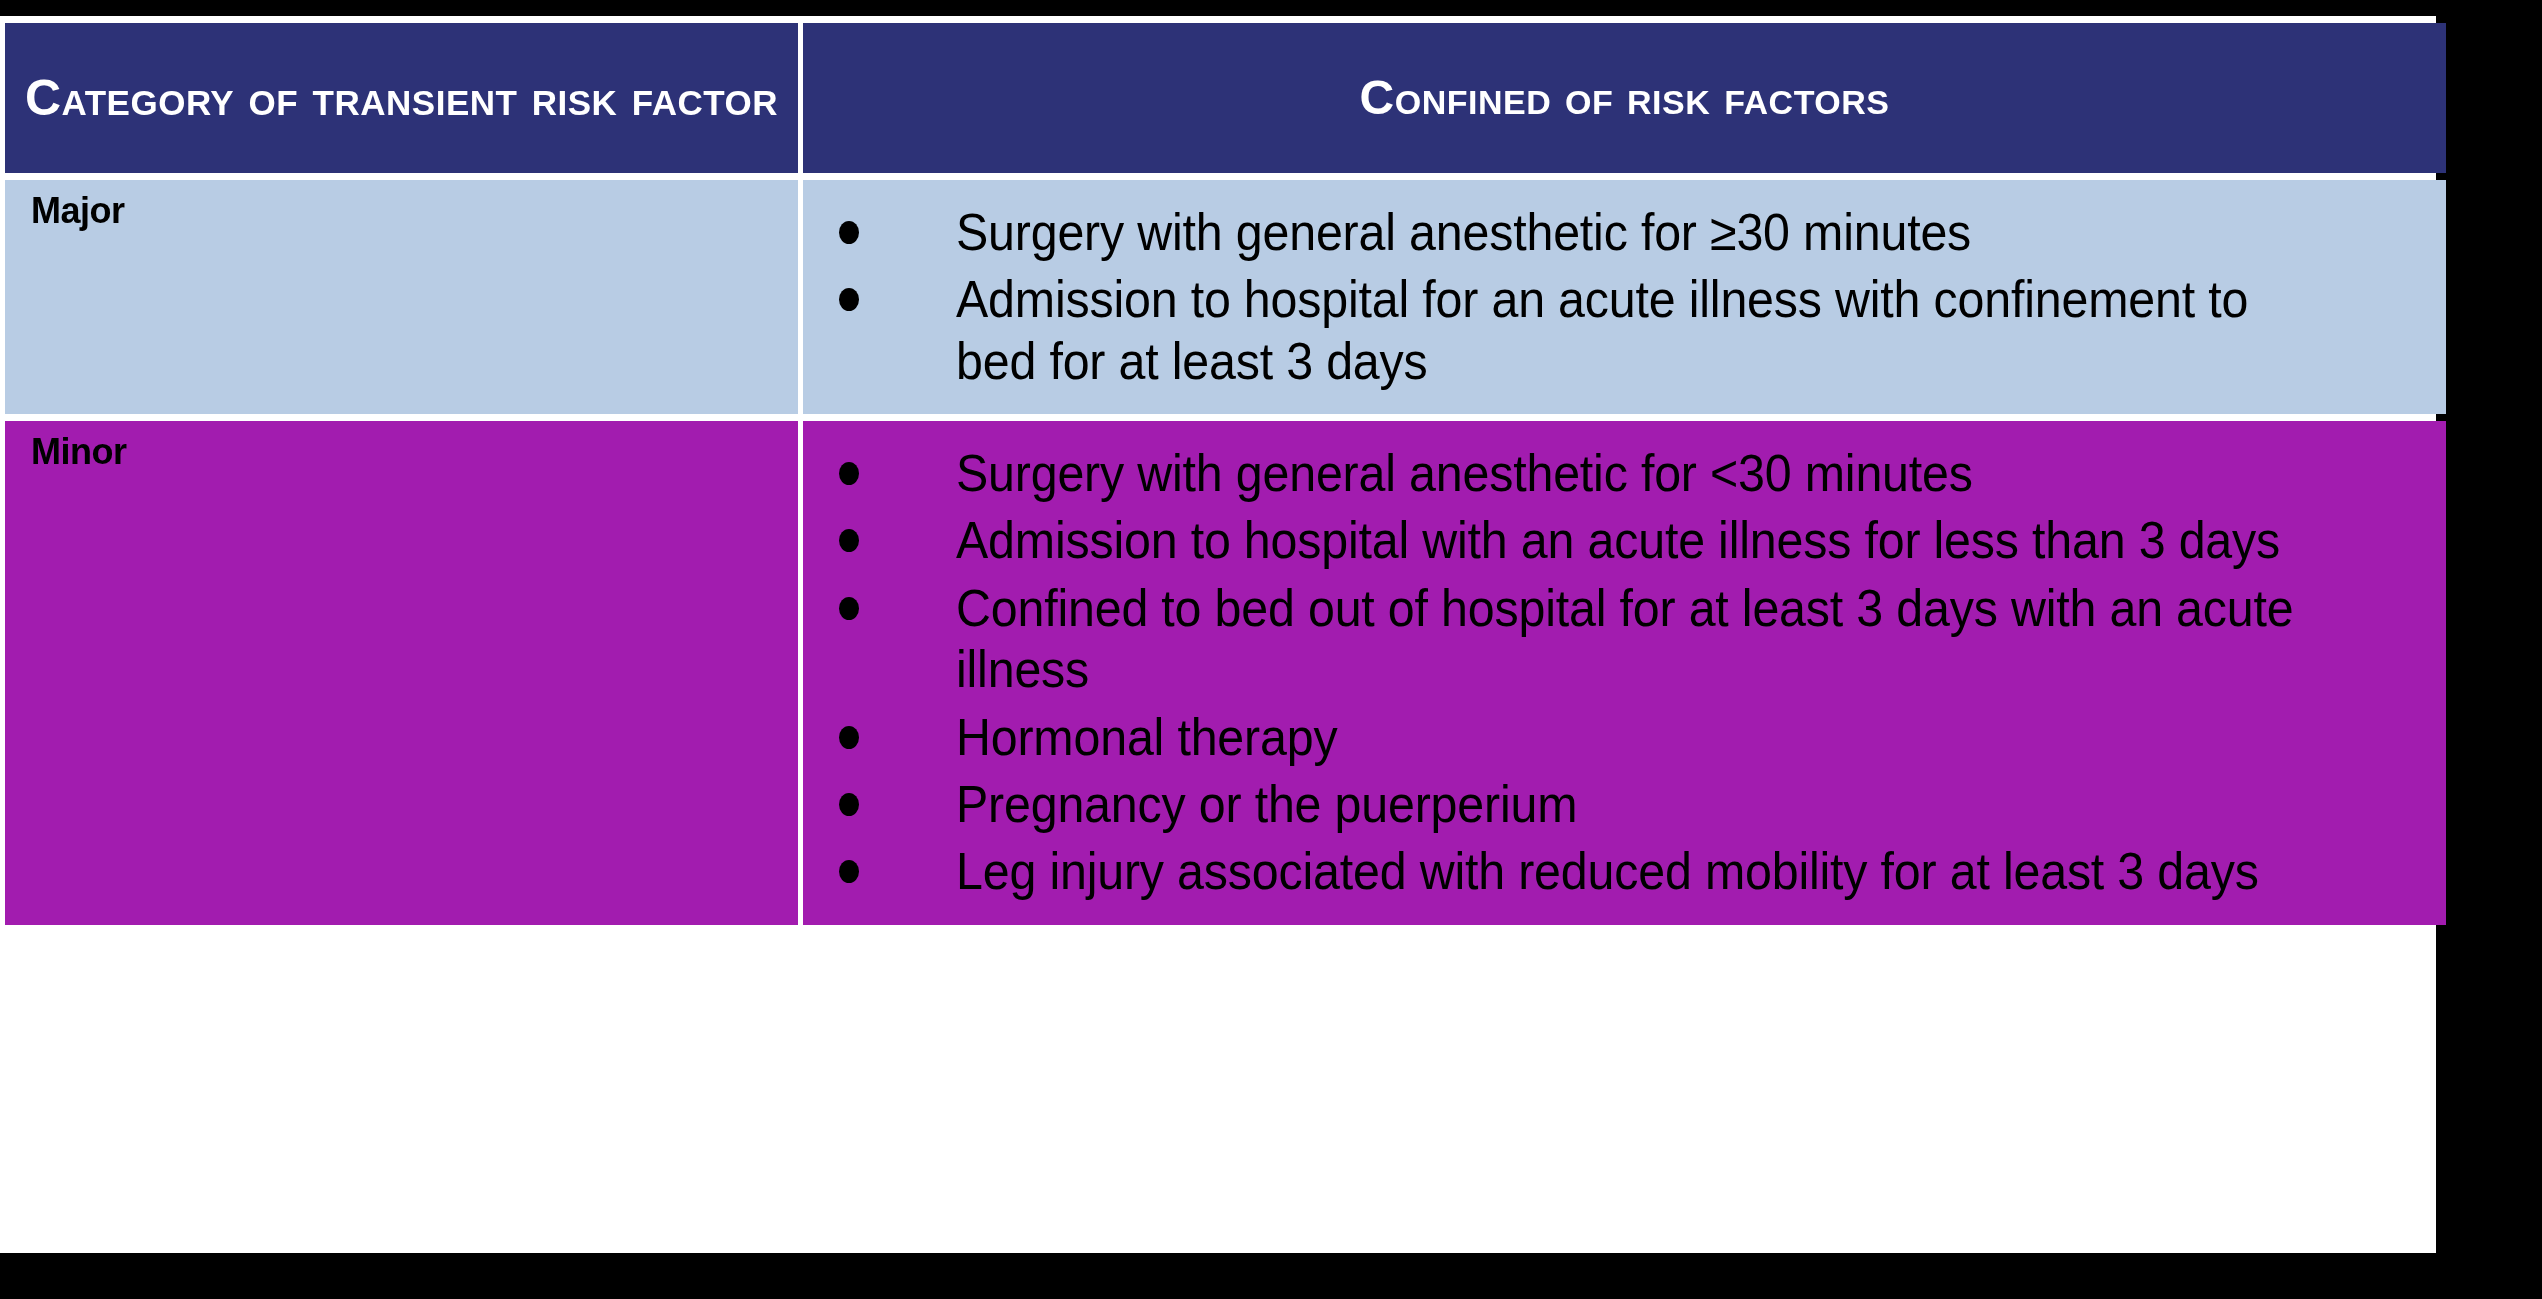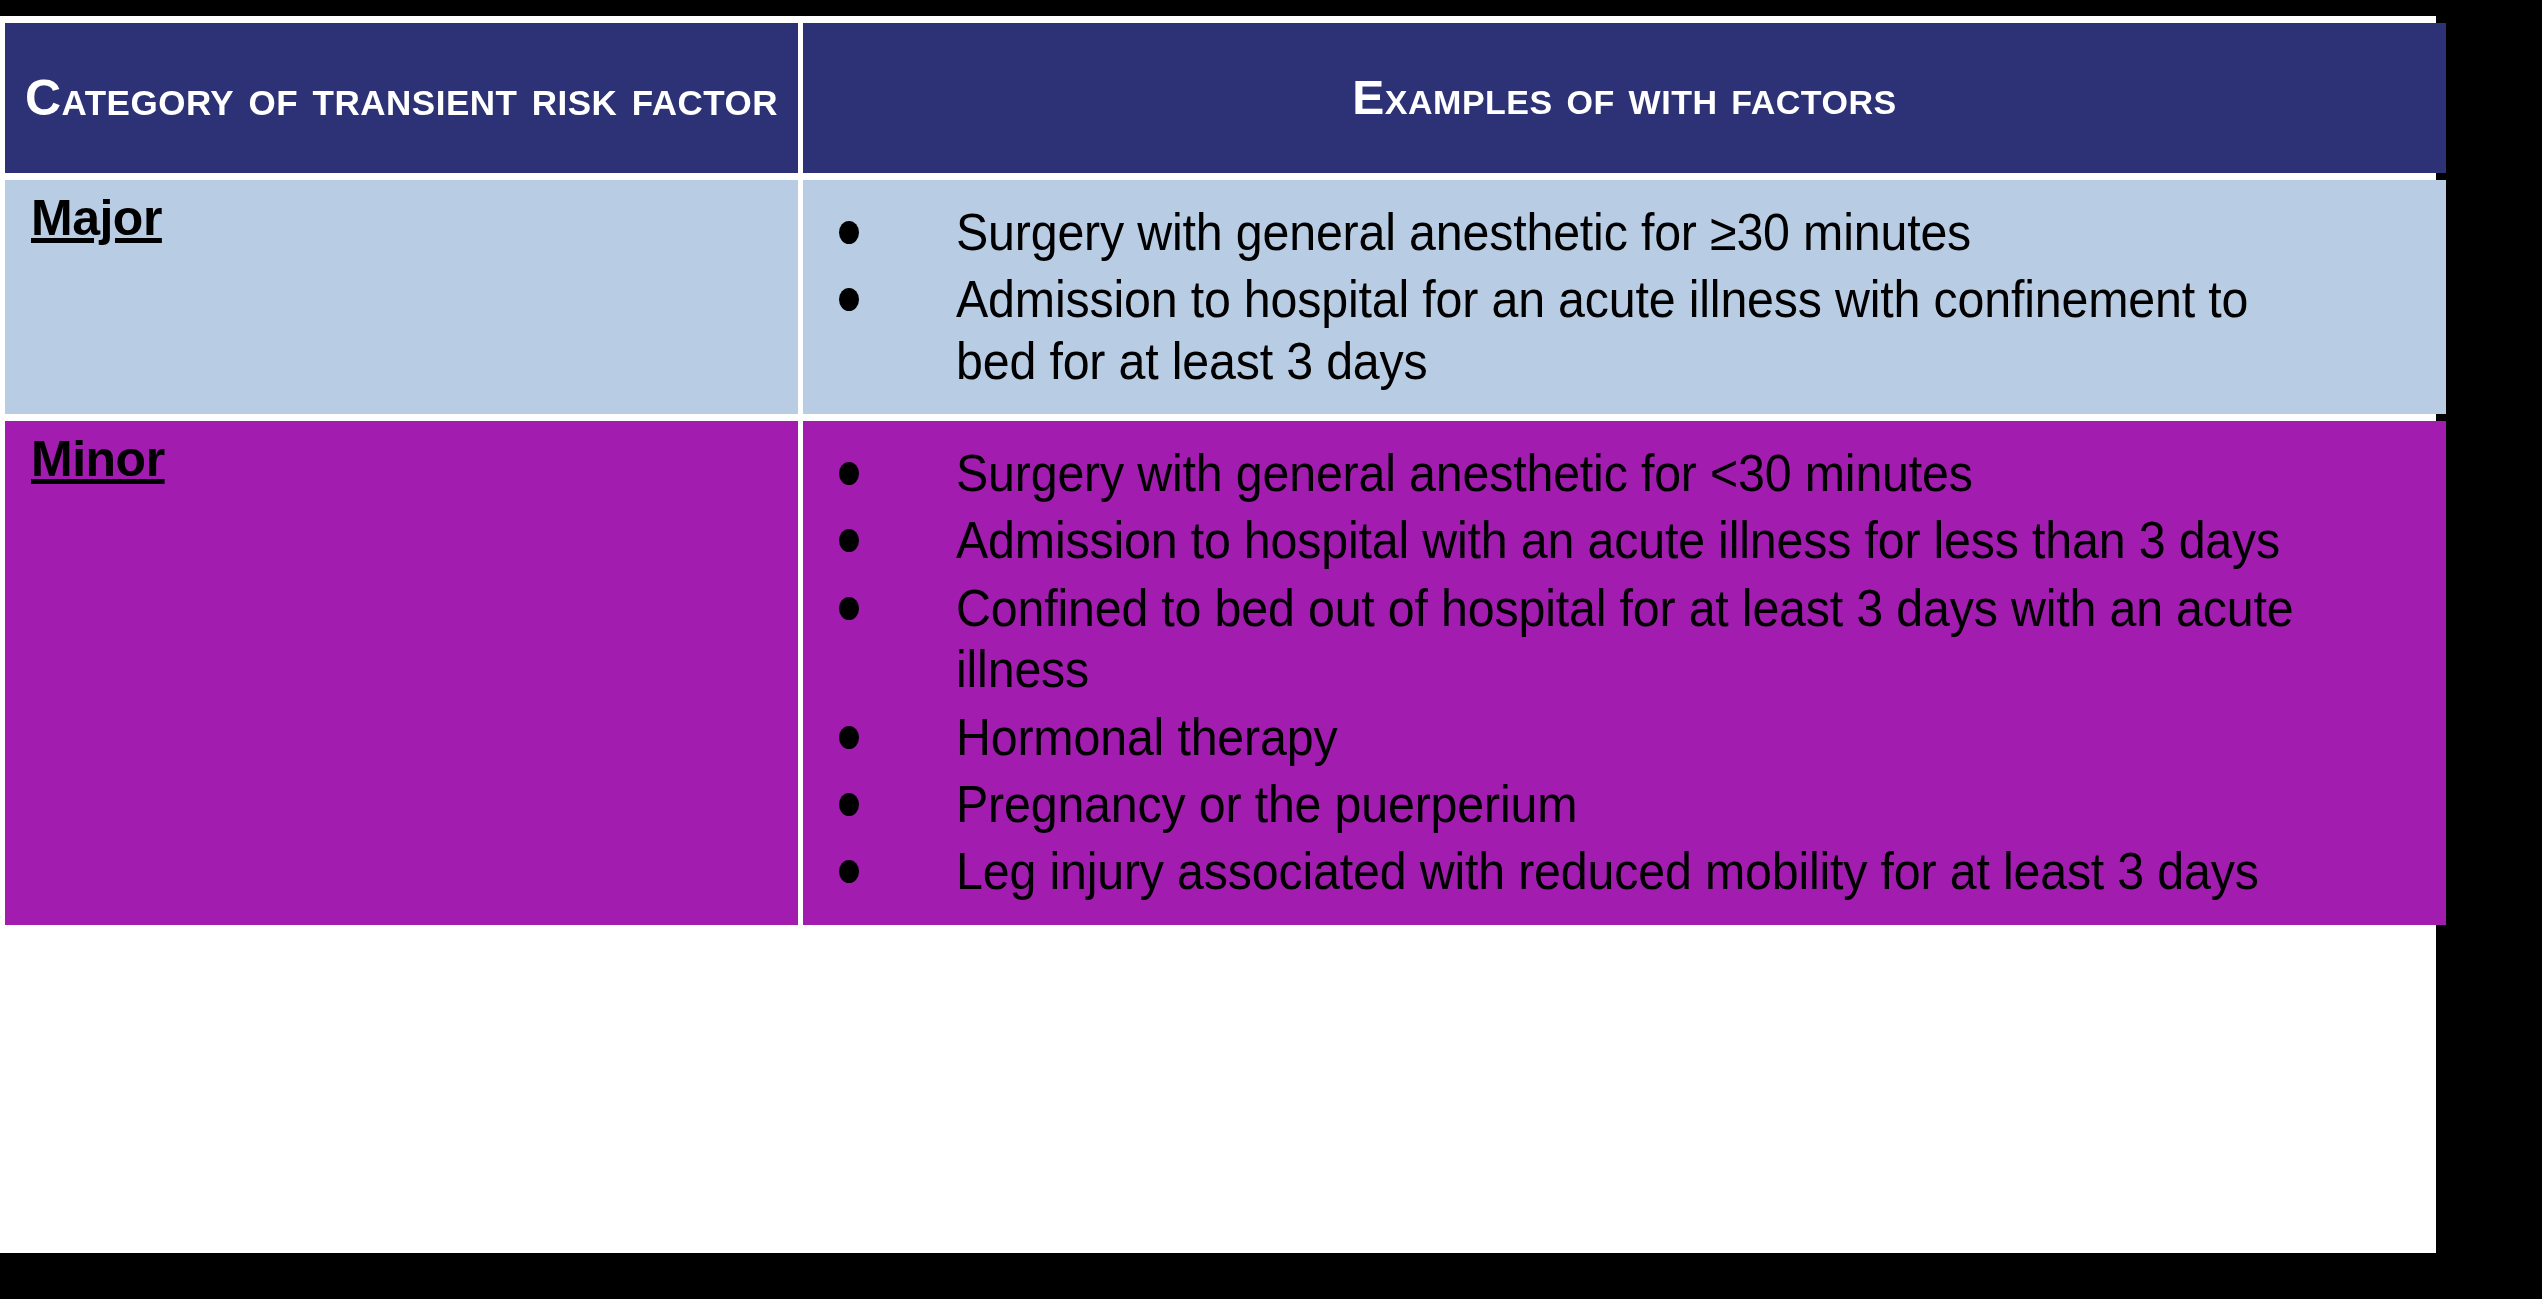--- a/index.html
+++ b/index.html
@@ -79,26 +79,25 @@
   .row-minor .ex-cell { background: #a21caf; }
 
   .cat-cell {
     vertical-align: top;
     padding: 12px 0 12px 26px;
     box-sizing: border-box;
   }
   .cat-label {
     font-family: "Liberation Sans", "DejaVu Sans", sans-serif;
     font-weight: 700;
-    font-size: 50px;
+    font-size: 36px;
     line-height: 1.05;
     color: #000000;
     letter-spacing: -0.5px;
     display: block;
-    text-decoration: underline;
   }
 
   .ex-cell {
     vertical-align: top;
     padding: 14px 18px 14px 0;
     box-sizing: border-box;
   }
 
   ul.bullets {
     list-style: none;
@@ -151,21 +150,21 @@
         <col class="col-category">
         <col class="col-examples">
       </colgroup>
 
       <thead>
         <tr>
           <th class="hdr-cell category">
             <span class="hdr-text">Category of transient risk factor</span>
           </th>
           <th class="hdr-cell examples">
-            <span class="hdr-text">Examples of with factors</span>
+            <span class="hdr-text">Confined of risk factors</span>
           </th>
         </tr>
       </thead>
 
       <tbody>
 
         <tr class="row-major">
           <td class="cat-cell">
             <span class="cat-label">Major</span>
           </td>

